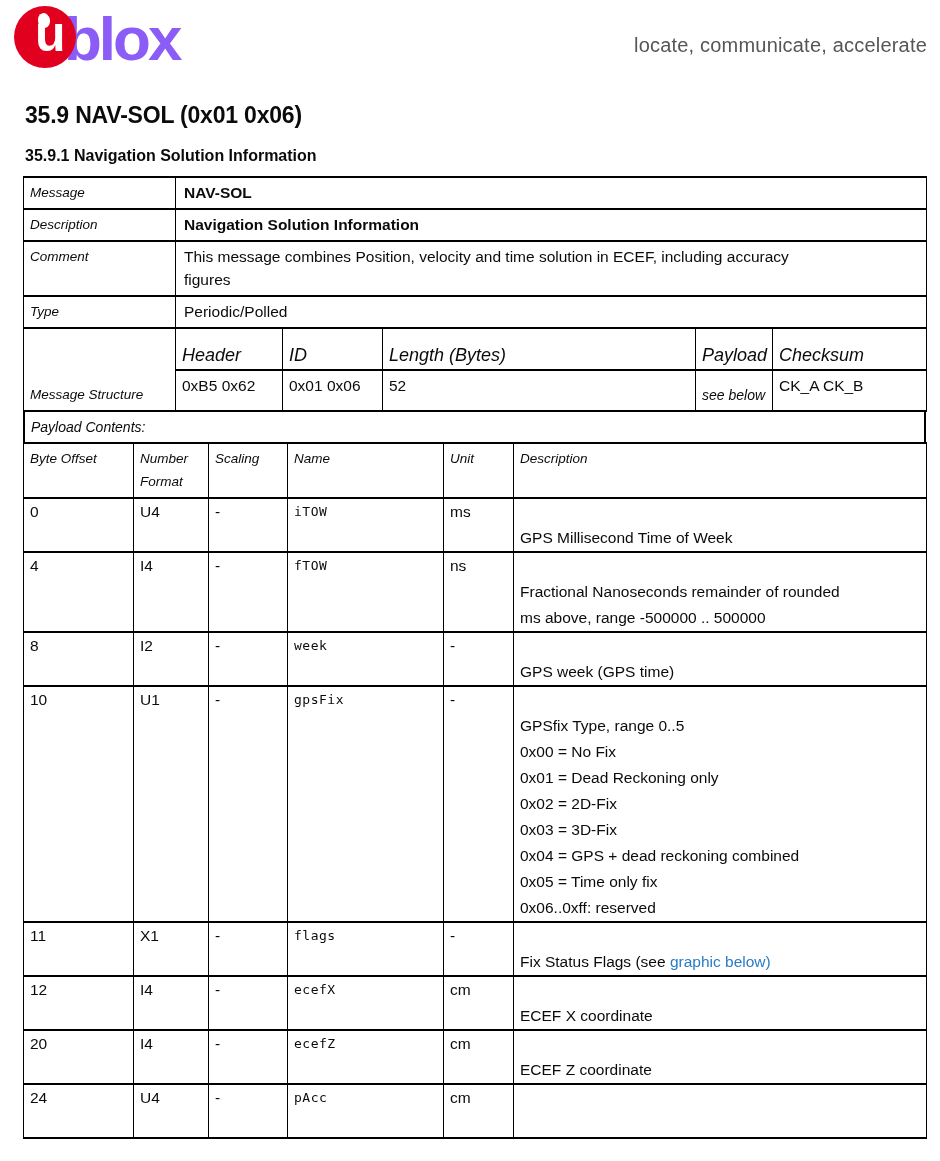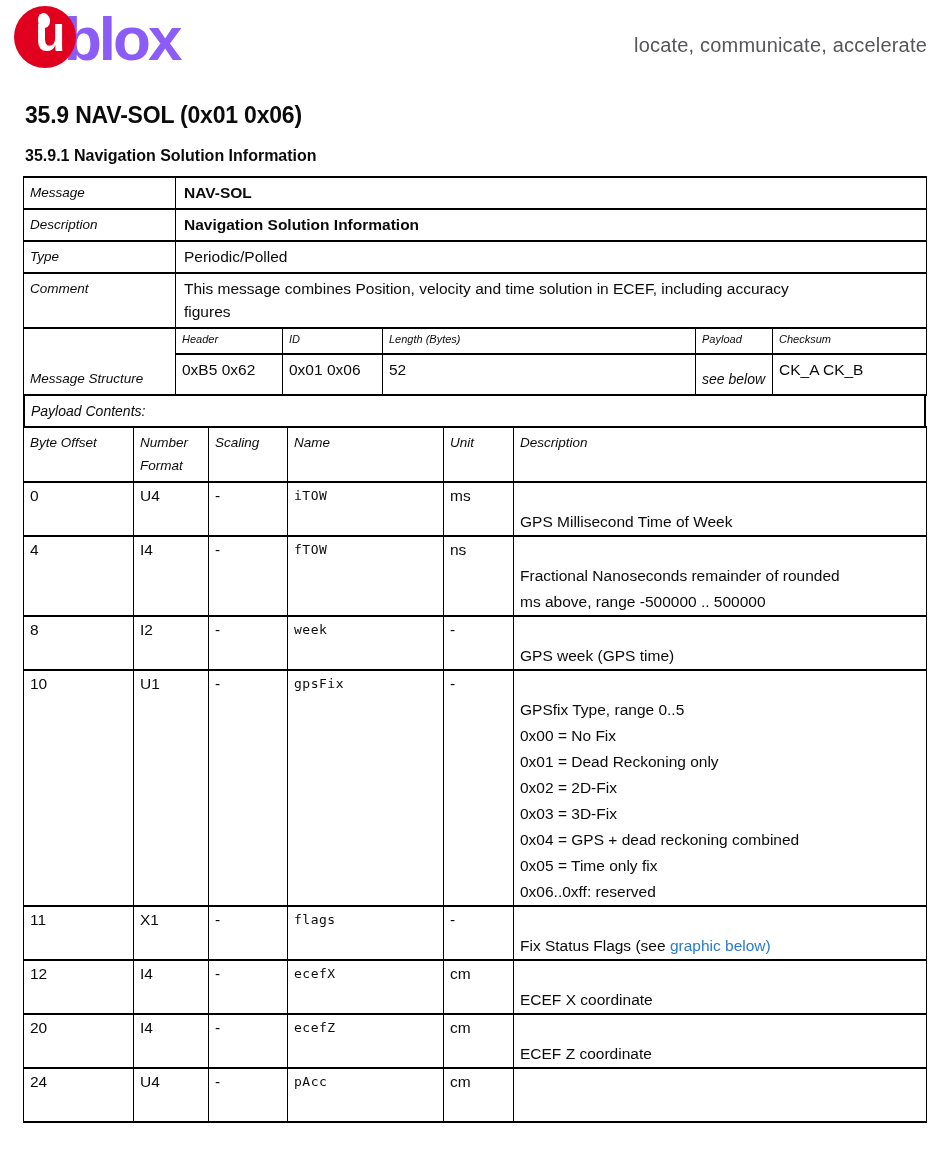--- a/index.html
+++ b/index.html
@@ -40,21 +40,21 @@
   table { border-collapse: collapse; table-layout: fixed; width: 903px; }
   table + table { margin-top: -2px; }
   td, th { border: 2px solid #000; vertical-align: top; text-align: left; }
   td.vline, th.vline { border-left-width: 1.5px; border-right-width: 1.5px; }
 
   .lbl { font-style: italic; font-size: 13.5px; padding: 6px 6px 4px 6px; line-height: 18px; }
   .val { font-size: 15.5px; padding: 3px 8px 4px 8px; line-height: 23px; white-space: pre-line; }
   .val.bold { font-weight: bold; }
 
   .ms-label { font-style: italic; font-size: 13.5px; padding: 6px; vertical-align: bottom; line-height: 18px; }
-  .ms-head { font-style: italic; font-size: 11px; padding: 1px 6px 4px 6px; line-height: 19px; font-weight: normal; }
+  .ms-head { font-style: italic; font-size: 18px; padding: 17px 6px 4px 6px; line-height: 19px; font-weight: normal; }
   .ms-val { font-size: 15.5px; padding: 4px 6px; line-height: 22px; }
   .ms-val.italic { font-size: 14px; font-style: italic; padding-top: 13px; }
 
   .pc-label { font-style: italic; font-size: 14px; padding: 6px; line-height: 18px; }
 
   .pt th { font-style: italic; font-weight: normal; font-size: 13.5px; padding: 3px 6px 4px 6px; line-height: 23px; }
   .pt td { font-size: 15.5px; line-height: 26px; padding: 0 6px; }
   .pt td.mono { font-family: "DejaVu Sans Mono", monospace; font-size: 13px; letter-spacing: 0.5px; }
   .pt td.desc { white-space: pre-line; }
   .link { color: #2a7cc7; cursor: pointer; }
@@ -84,27 +84,27 @@
     <tbody>
         <tr>
       <td class="lbl vline">Message</td>
       <td class="val bold vline">NAV-SOL</td>
     </tr>
     <tr>
       <td class="lbl vline">Description</td>
       <td class="val bold vline">Navigation Solution Information</td>
     </tr>
     <tr>
-      <td class="lbl vline">Type</td>
-      <td class="val vline">Periodic/Polled</td>
-    </tr>
-    <tr>
       <td class="lbl vline">Comment</td>
       <td class="val vline">This message combines Position, velocity and time solution in ECEF, including accuracy
 figures</td>
+    </tr>
+    <tr>
+      <td class="lbl vline">Type</td>
+      <td class="val vline">Periodic/Polled</td>
     </tr>
   </tbody>
     </table>
 
   <table>
     <colgroup>
       <col style="width:152px">
         <col style="width:107px">
         <col style="width:100px">
       <col style="width:313px">

